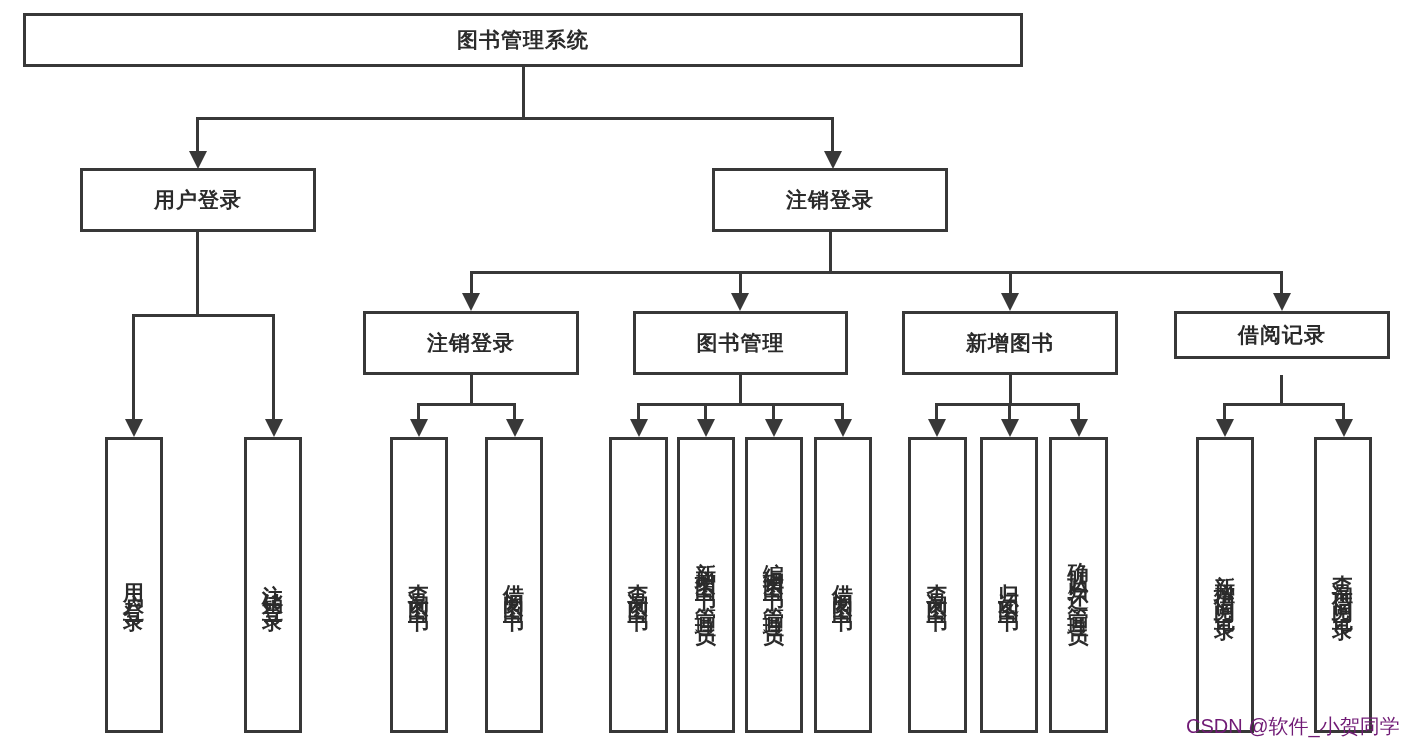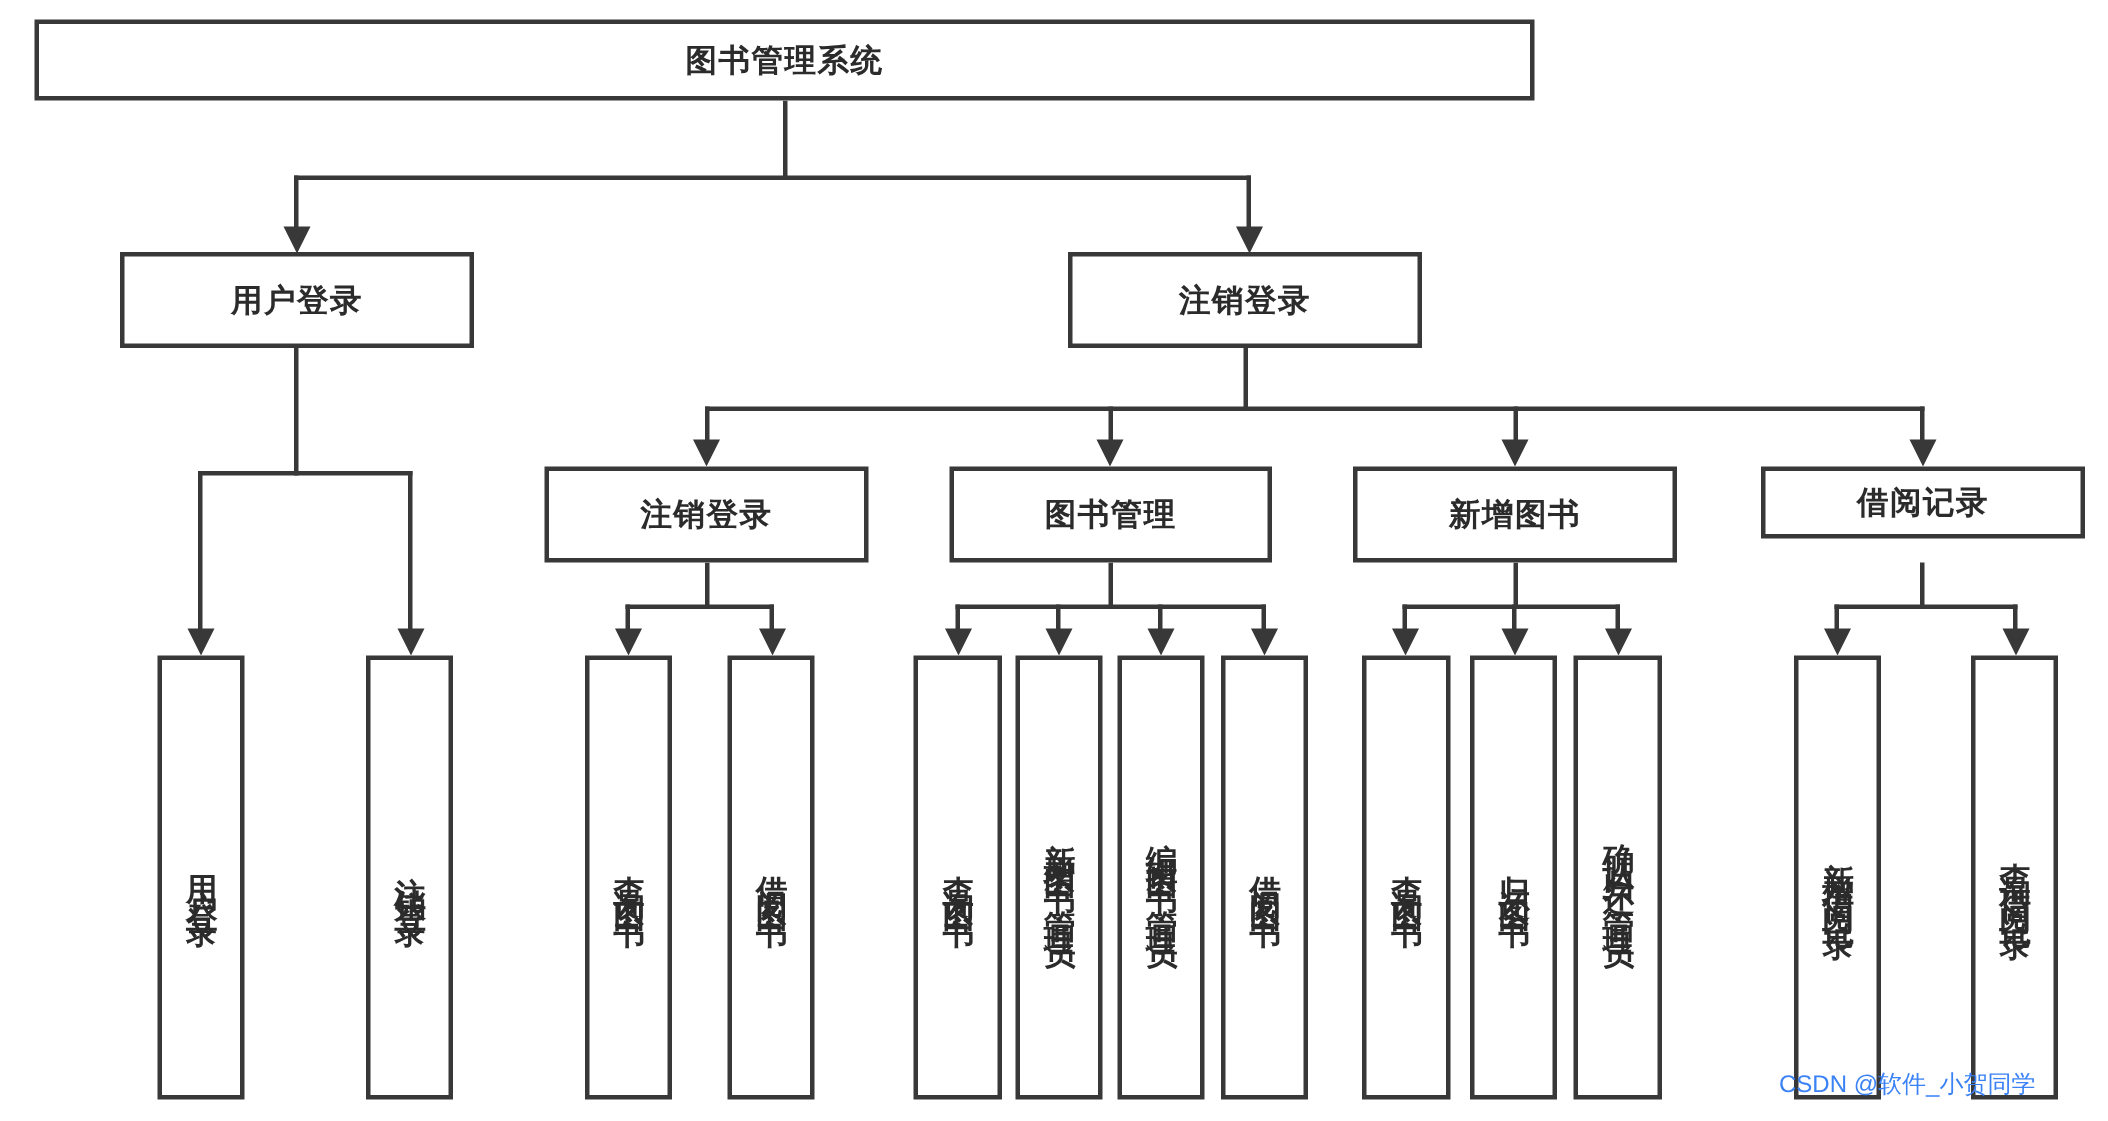--- a/index.html
+++ b/index.html
@@ -43,22 +43,22 @@
   .arrowhead{
     position:absolute;
     width:0;height:0;
     border-left:9px solid transparent;
     border-right:9px solid transparent;
     border-top:18px solid #383838;
   }
   .watermark{
     position:absolute;
     left:1186px;top:713px;
-    font-size:16px;
-    color:#3b82f6;
+    font-size:20px;
+    color:#701a75;
     white-space:nowrap;
     z-index:5;
     text-align:right;
   }
 </style>
 </head>
 <body>
 
 <div class="canvas">
 

